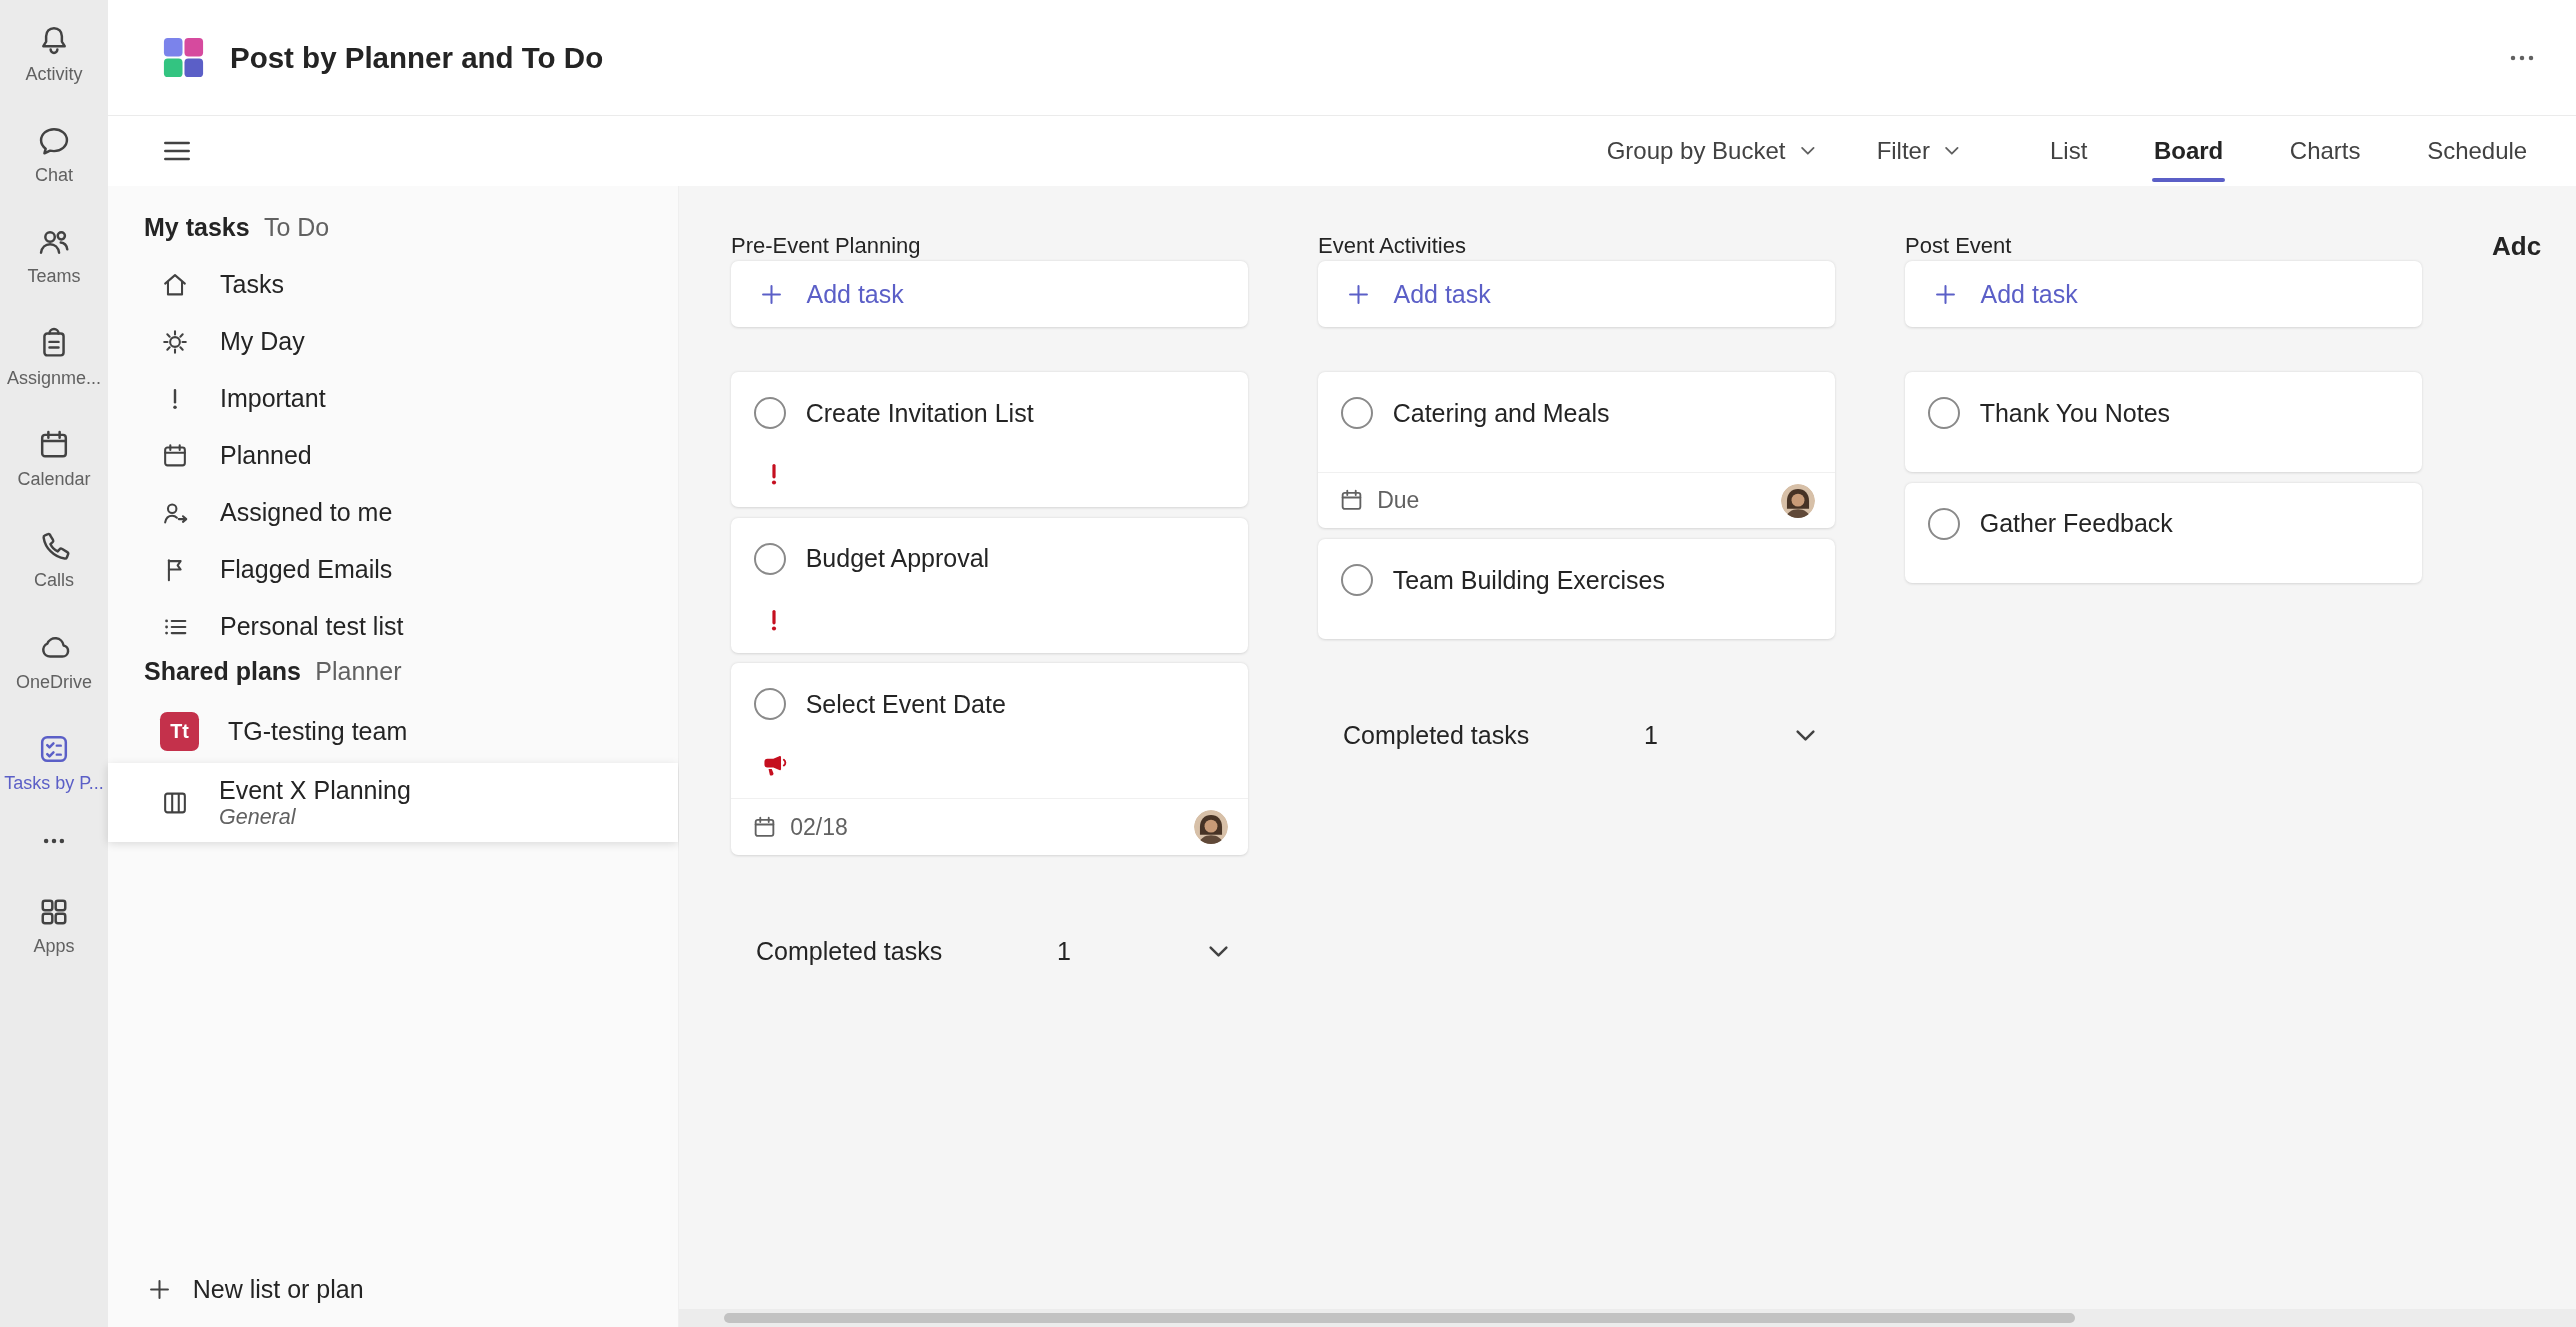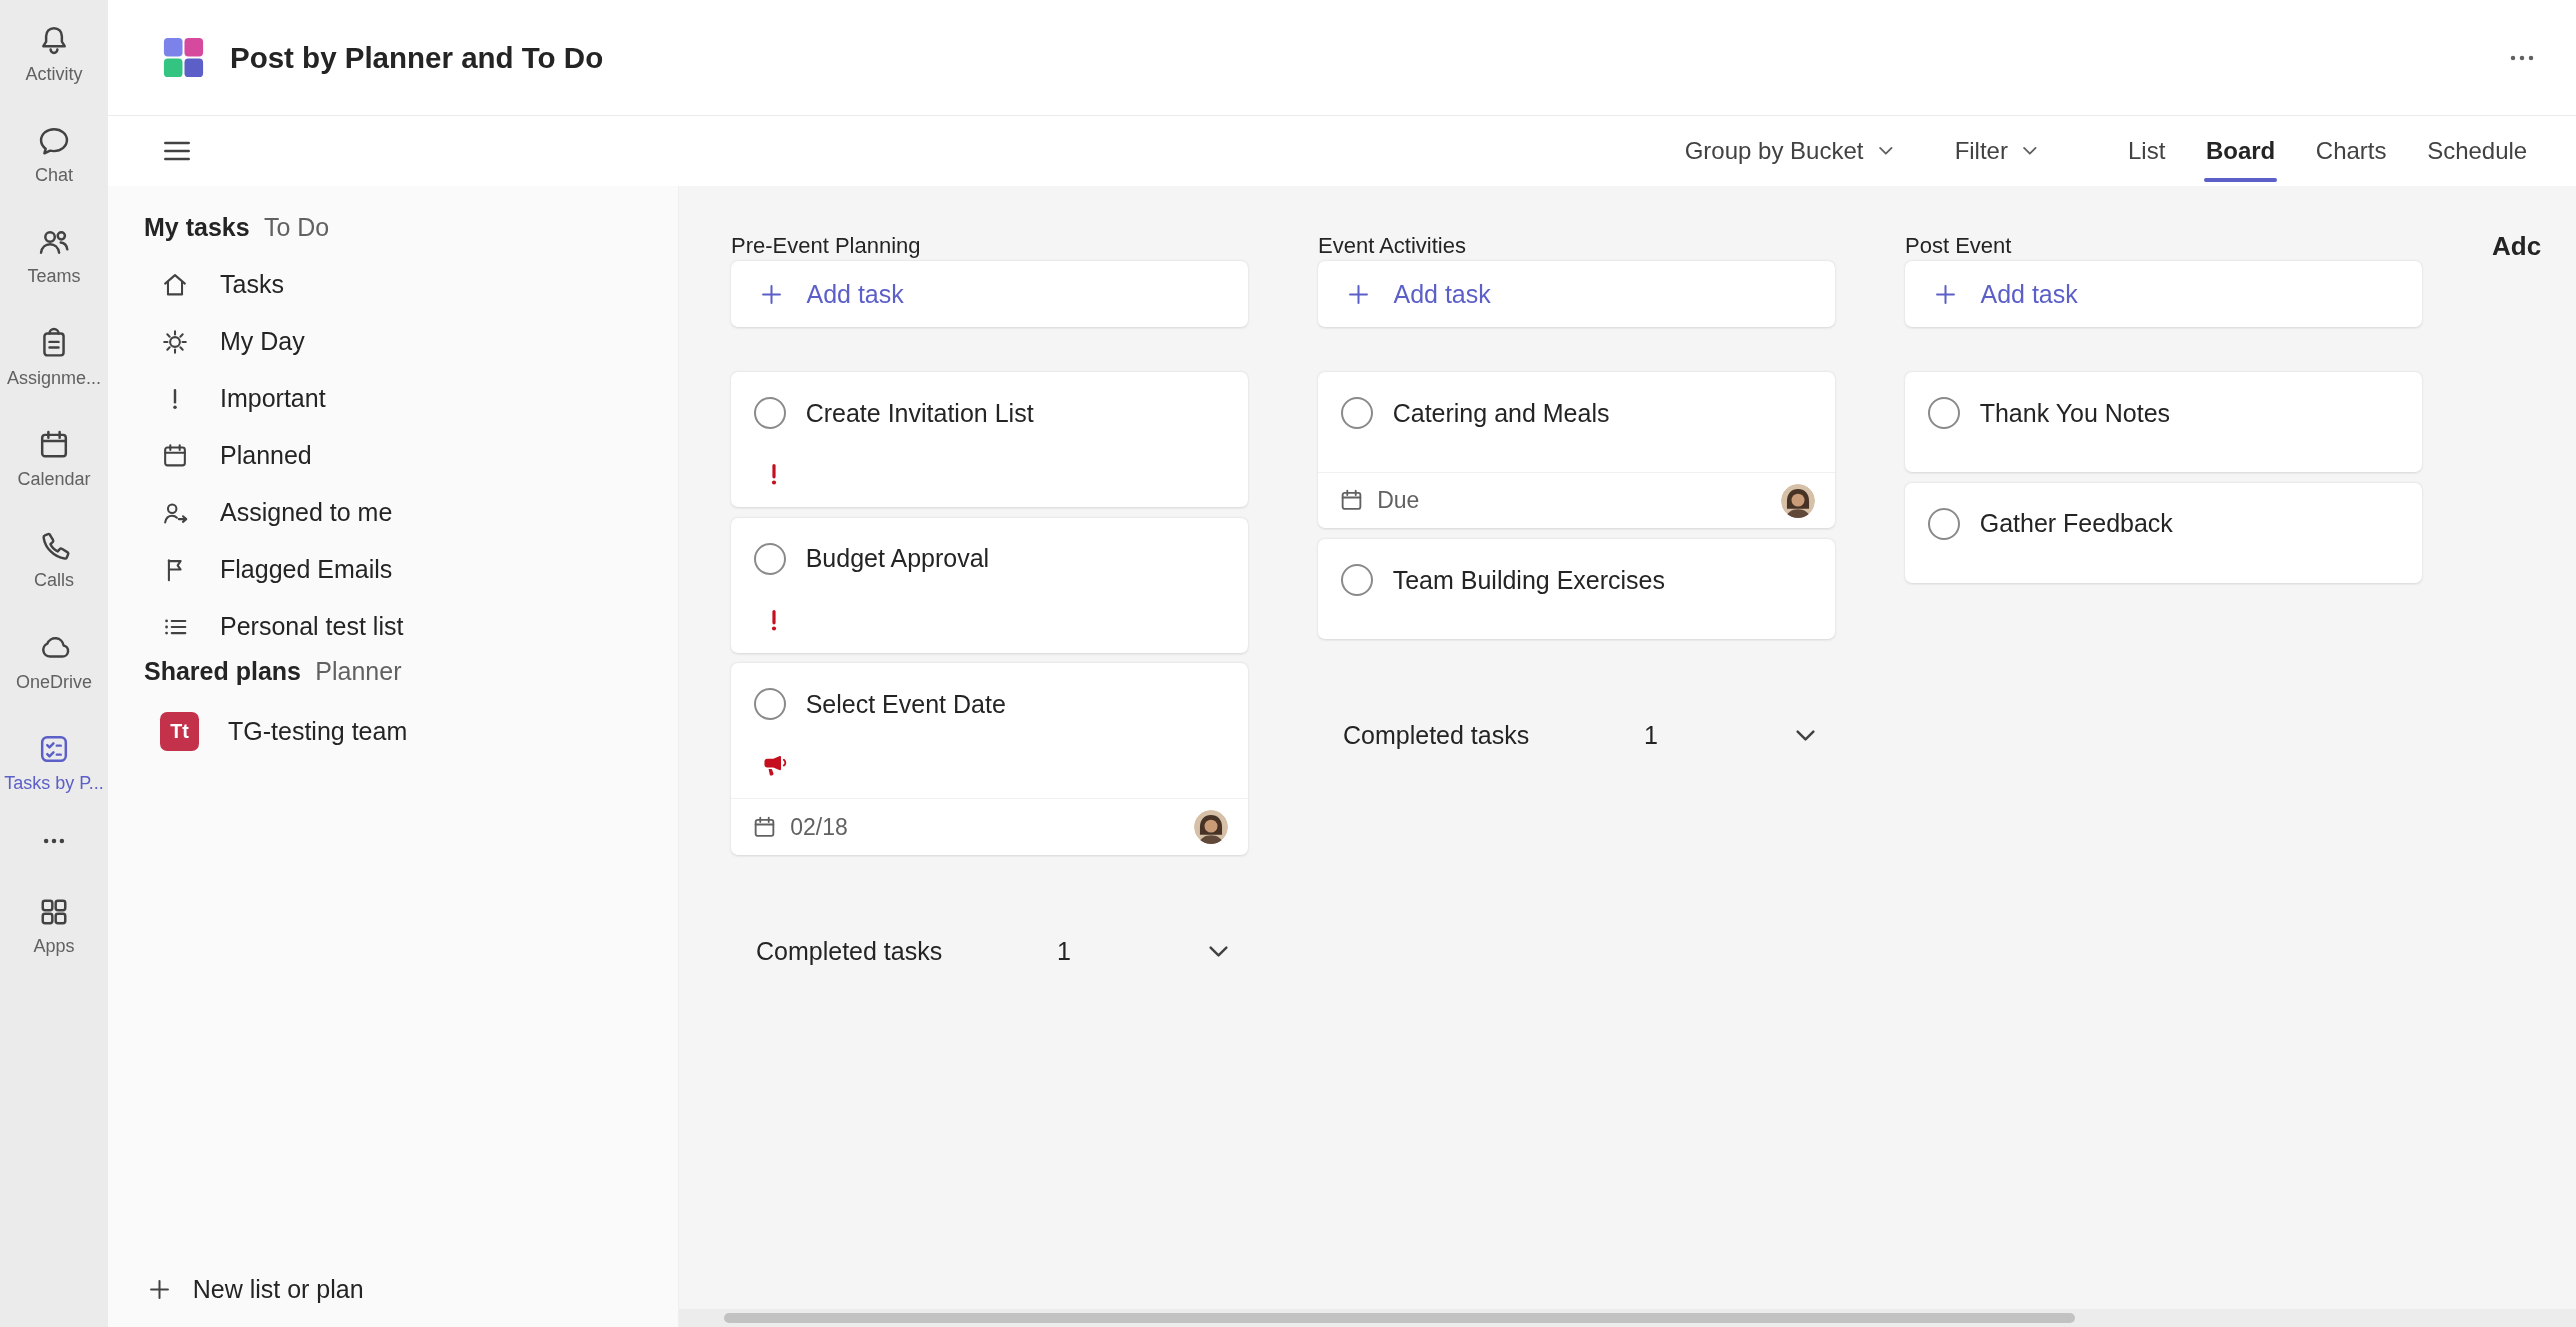--- a/index.html
+++ b/index.html
@@ -26,21 +26,21 @@
   .header-more svg{width:36px;height:36px}
 
   .toolbar{height:70px;background:#fff;display:flex;align-items:center;padding:0 47px 0 52px;flex:none}
   .hamburger{color:#424242;cursor:pointer}
   .hamburger svg{width:34px;height:34px}
   .toolbar-right{margin-left:auto;display:flex;align-items:center}
   .tool-dd{display:flex;align-items:center;gap:12.5px;font-size:24px;color:#424242;cursor:pointer}
   .tool-dd.groupby{margin-right:59px}
   .tool-dd.filter{margin-right:86px}
   .chev svg{width:19.7px;height:19.7px;color:#616161}
-  .tabs{display:flex;align-items:center;gap:37px;height:70px}
+  .tabs{display:flex;align-items:center;gap:63px;height:70px}
   .tab{font-size:24px;color:#424242;position:relative;height:70px;display:flex;align-items:center;cursor:pointer;padding:0 1.8px}
   .tab.sel{font-weight:700;color:#242424}
   .tab.sel::after{content:"";position:absolute;left:0;right:0;bottom:3.6px;height:4.5px;border-radius:2.7px;background:#5b5fc7}
 
   .content{flex:1;display:flex;min-height:0}
 
   
   .sidebar{width:571px;background:#fafafa;flex:none;position:relative;padding-top:27px;border-right:0.9px solid #efefef}
   .sec-head{display:flex;align-items:baseline;gap:14.3px;height:43px;padding-left:36px;font-size:25px}
   .sec-title{font-weight:700}
@@ -364,20 +364,32 @@
         <div class="sec-head shared-gap">
           <span class="sec-title">Shared plans</span>
           <span class="sec-sub">Planner</span>
         </div>
 
         <div class="shared-item">
           <span class="team-avatar">Tt</span>
           <span>TG-testing team</span>
         </div>
 
+        <div class="shared-item sel">
+          <span class="side-icon">
+            <svg viewBox="0 0 32 32" fill="none" stroke="currentColor" stroke-width="2.2" stroke-linejoin="round">
+                <rect x="5.5" y="6" width="21" height="20" rx="2.5"></rect>
+                <path d="M13 6v20M20 6v20"></path>
+              </svg>
+          </span>
+          <span class="plan-text">
+            <span>Event X Planning</span>
+            <span class="plan-sub">General</span>
+          </span>
+        </div>
 
         <div class="new-list">
           <span class="plus">
               <svg viewBox="0 0 32 32">
                 <use href="#sym-plus"></use>
               </svg>
             </span>
           <span>New list or plan</span>
         </div>
 

